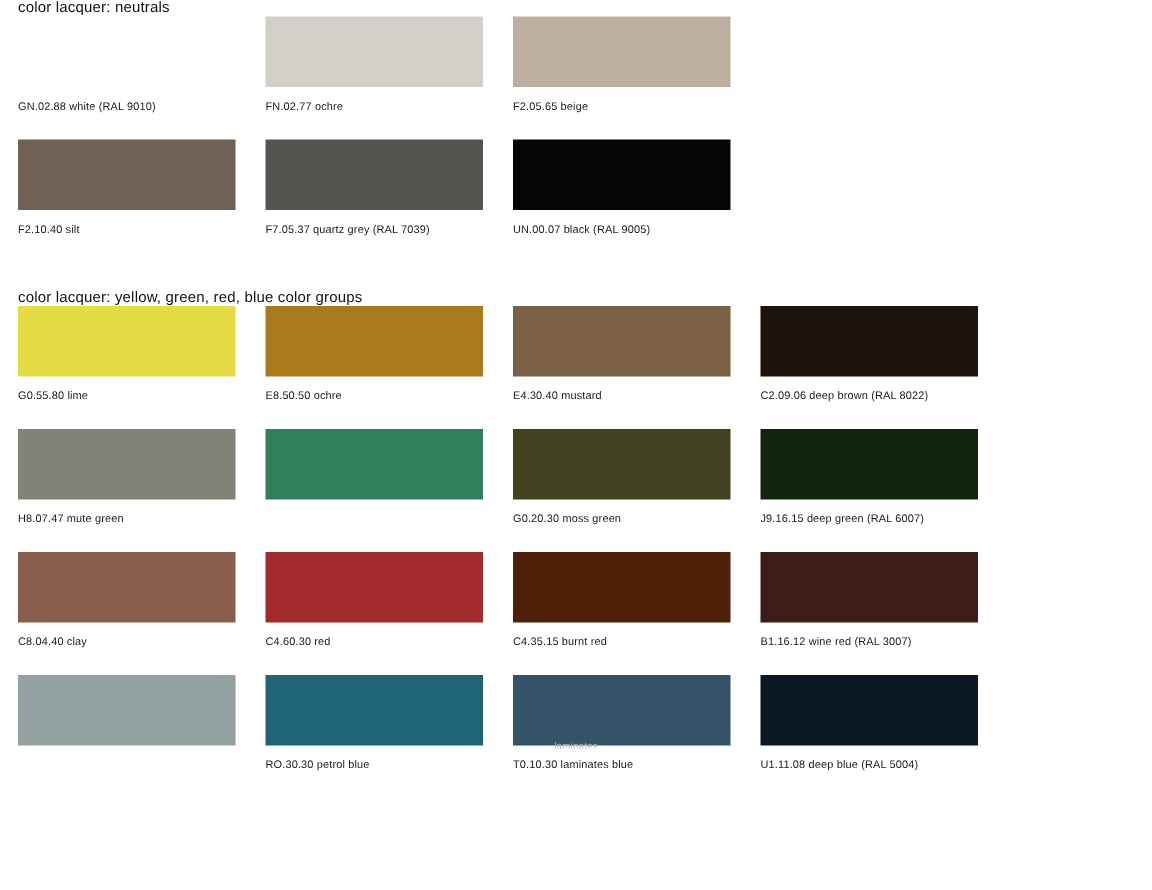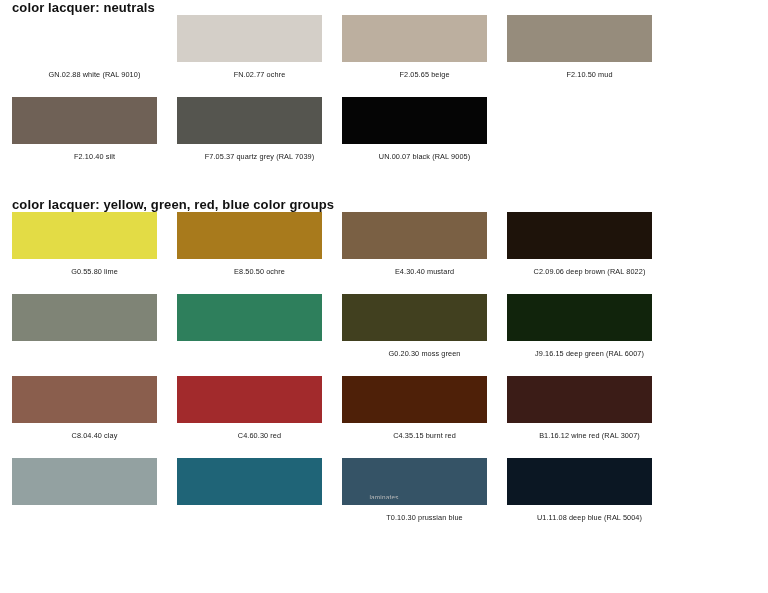--- a/index.html
+++ b/index.html
@@ -19,40 +19,39 @@
 
   .sheet {
     position: relative;
     width: 768px;
     height: 593px;
     box-sizing: border-box;
     padding: 0;
   }
 
   .section-title {
-    font-size: 13px;
-    font-weight: bold;
+    font-size: 10px;
+    font-weight: normal;
     letter-spacing: 0.12px;
     color: #111111;
     margin: 0;
     padding-left: 12px;
   }
 
   .swatch-grid {
     display: grid;
     grid-template-columns: repeat(4, 165px);
     column-gap: 0px;
     row-gap: 0px;
     padding-left: 12px;
     box-sizing: border-box;
   }
 
   .swatch-cell {
     width: 165px;
-    text-align: center;
   }
 
   .swatch-chip {
     width: 145px;
     height: 47px;
     display: block;
   }
 
   .swatch-label {
     font-size: 7.3px;
@@ -98,24 +97,20 @@
           <div class="swatch-label">GN.02.88 white (RAL 9010)</div>
         </div>
         <div class="swatch-cell">
           <div class="swatch-chip" style="background: rgb(212, 207, 200);"></div>
           <div class="swatch-label">FN.02.77 ochre</div>
         </div>
         <div class="swatch-cell">
           <div class="swatch-chip" style="background: rgb(188, 175, 159);"></div>
           <div class="swatch-label">F2.05.65 beige</div>
         </div>
-        <div class="swatch-cell">
-          <div class="swatch-chip" style="background: rgb(150, 140, 124);"></div>
-          <div class="swatch-label">F2.10.50 mud</div>
-        </div>
       </div>
       <div class="spacer-after-row"></div>
       <div class="swatch-grid">
         <div class="swatch-cell">
           <div class="swatch-chip" style="background: rgb(111, 97, 86);"></div>
           <div class="swatch-label">F2.10.40 silt</div>
         </div>
         <div class="swatch-cell">
           <div class="swatch-chip" style="background: rgb(85, 85, 79);"></div>
           <div class="swatch-label">F7.05.37 quartz grey (RAL 7039)</div>
@@ -143,20 +138,21 @@
         </div>
         <div class="swatch-cell">
           <div class="swatch-chip" style="background: rgb(30, 19, 10);"></div>
           <div class="swatch-label">C2.09.06 deep brown (RAL 8022)</div>
         </div>
       </div>
       <div class="spacer-after-row"></div>
       <div class="swatch-grid">
         <div class="swatch-cell">
           <div class="swatch-chip" style="background: rgb(127, 132, 118);"></div>
+          <div class="swatch-label">H8.07.47 mute green</div>
         </div>
         <div class="swatch-cell">
           <div class="swatch-chip" style="background: rgb(46, 127, 92);"></div>
         </div>
         <div class="swatch-cell">
           <div class="swatch-chip" style="background: rgb(65, 64, 31);"></div>
           <div class="swatch-label">G0.20.30 moss green</div>
         </div>
         <div class="swatch-cell">
           <div class="swatch-chip" style="background: rgb(17, 36, 12);"></div>
@@ -182,24 +178,25 @@
           <div class="swatch-label">B1.16.12 wine red (RAL 3007)</div>
         </div>
       </div>
       <div class="spacer-after-row"></div>
       <div class="swatch-grid">
         <div class="swatch-cell">
           <div class="swatch-chip" style="background: rgb(147, 161, 161);"></div>
         </div>
         <div class="swatch-cell">
           <div class="swatch-chip" style="background: rgb(31, 100, 119);"></div>
+          <div class="swatch-label">RO.30.30 petrol blue</div>
         </div>
         <div class="swatch-cell">
           <div class="swatch-chip" style="background: rgb(53, 83, 102);"></div>
-          <div class="swatch-label">T0.10.30 prussian blue</div>
+          <div class="swatch-label">T0.10.30 laminates blue</div>
         </div>
         <div class="swatch-cell">
           <div class="swatch-chip" style="background: rgb(11, 23, 35);"></div>
           <div class="swatch-label">U1.11.08 deep blue (RAL 5004)</div>
         </div>
       </div>
       <div class="spacer-after-row"></div>
     </div>
   <div class="footer-note">laminates</div>
 </div>

